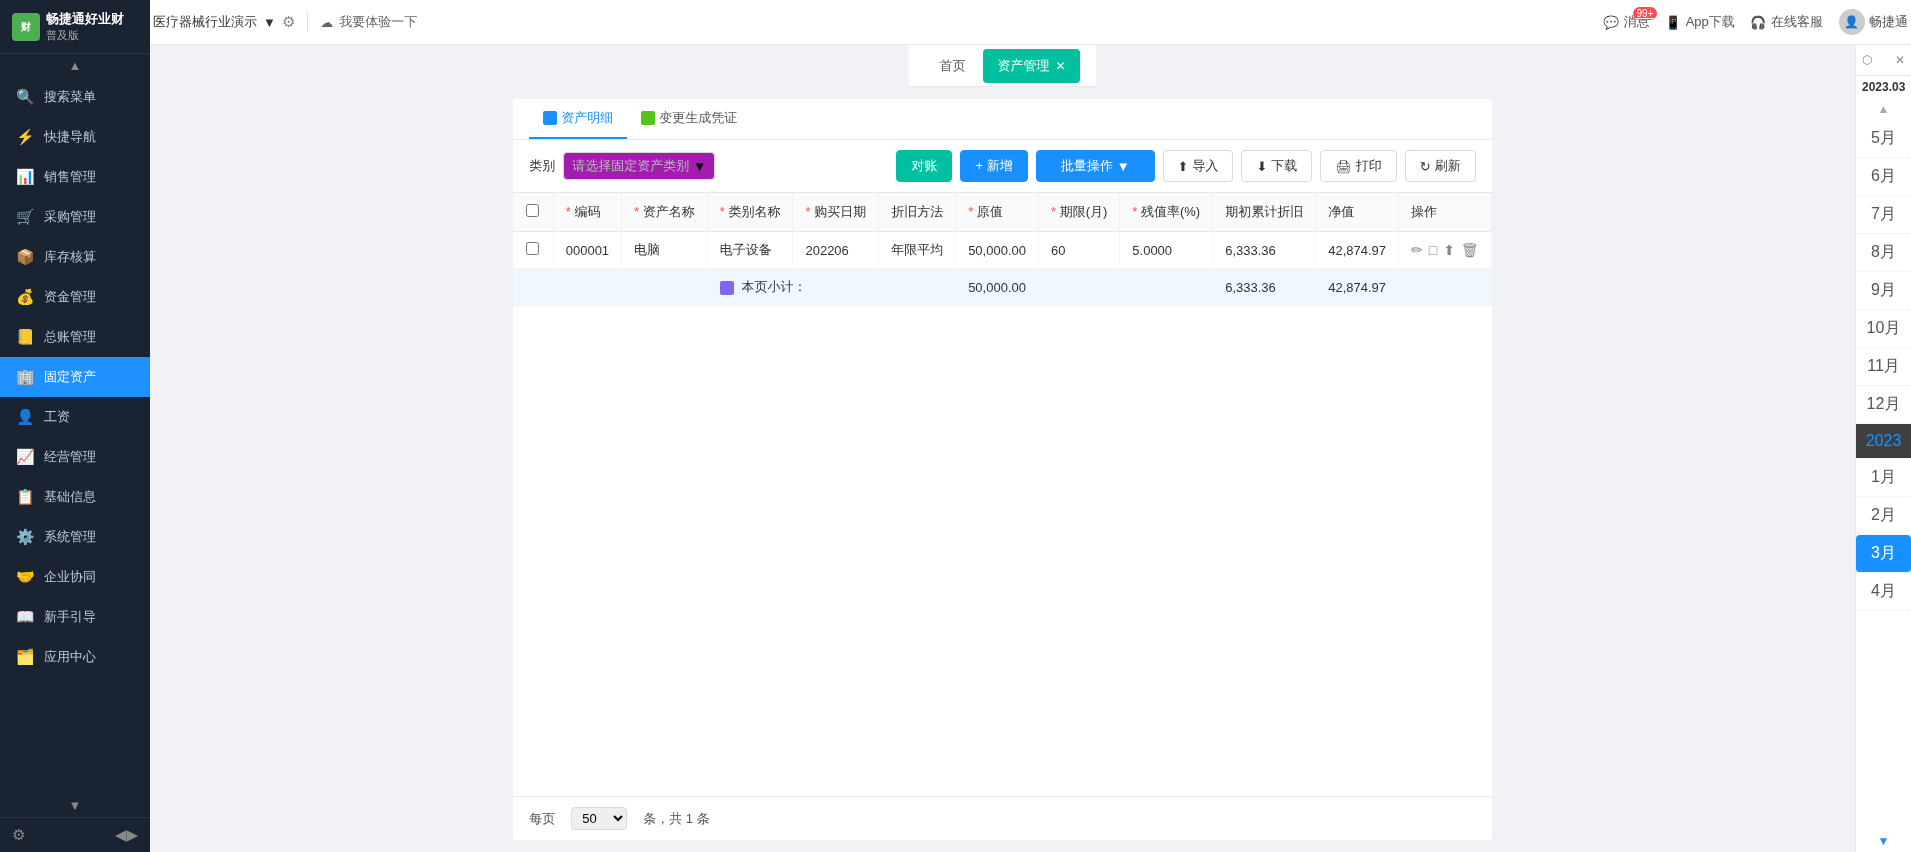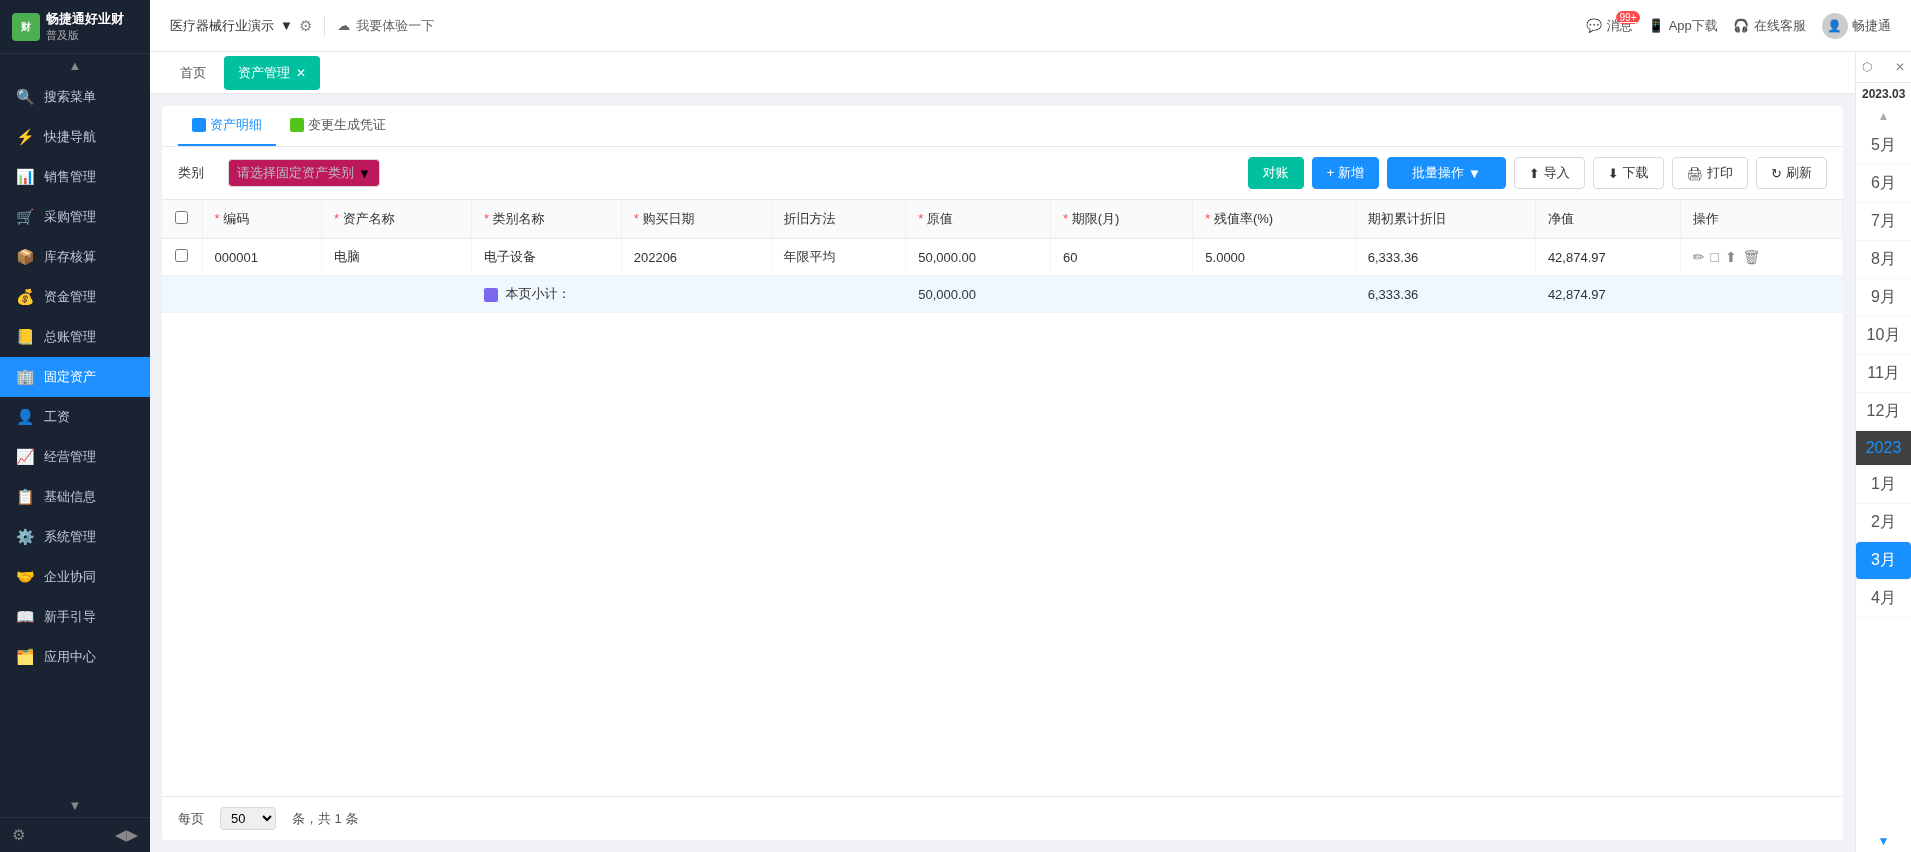--- a/index.html
+++ b/index.html
@@ -68,25 +68,25 @@
     .main {
       flex: 1;
       display: flex;
       flex-direction: column;
       height: 100%;
       overflow: hidden;
     }
 
     
     .topbar {
-      height: 52px;
-      background: #fff;
-      display: flex;
-      align-items: center;
-      padding: 0 20px;
+      height: 45px;
+      background: #fff;
+      display: flex;
+      align-items: center;
+      padding: 0 3px;
       border-bottom: 1px solid #e8e8e8;
       gap: 12px;
     }
     .topbar-company {
       display: flex;
       align-items: center;
       gap: 6px;
       font-size: 13px;
       color: #333;
       cursor: pointer;
@@ -200,21 +200,21 @@
       border-radius: 2px;
       background: #1890ff;
       display: inline-block;
     }
     .sub-tab-icon.green { background: #52c41a; }
 
     
     .toolbar {
       display: flex;
       align-items: center;
-      gap: 24px;
+      gap: 8px;
       padding: 10px 16px;
       background: #fff;
       border-bottom: 1px solid #e8e8e8;
     }
     .toolbar-right { margin-left: auto; display: flex; align-items: center; gap: 8px; }
     .btn {
       padding: 6px 14px;
       border-radius: 4px;
       border: 1px solid #d9d9d9;
       background: #fff;
@@ -239,21 +239,21 @@
       background: #1890ff;
       color: #fff;
       border-color: #1890ff;
       padding: 6px 24px;
     }
     .select-wrapper {
       display: flex;
       align-items: center;
       border: 1px solid #d9d9d9;
       border-radius: 4px;
-      background: #be185d;
+      background: #a21caf;
       padding: 4px 8px;
       gap: 4px;
       cursor: pointer;
     }
     .select-placeholder { color: #bbb; font-size: 13px; }
 
     
     .table-container {
       background: #fff;
       overflow: auto;
@@ -378,20 +378,21 @@
       color: #aaa;
       font-size: 12px;
     }
     .panel-arrow-bottom { color: #1890ff; }
 
     .main-panel {
       flex: 1;
       display: flex;
       flex-direction: column;
       overflow: hidden;
+      align-items: center;
     }
     .page-wrapper {
       flex: 1;
       display: flex;
       flex-direction: column;
       background: #fff;
       margin: 12px;
       border-radius: 4px;
       overflow: hidden;
     }

